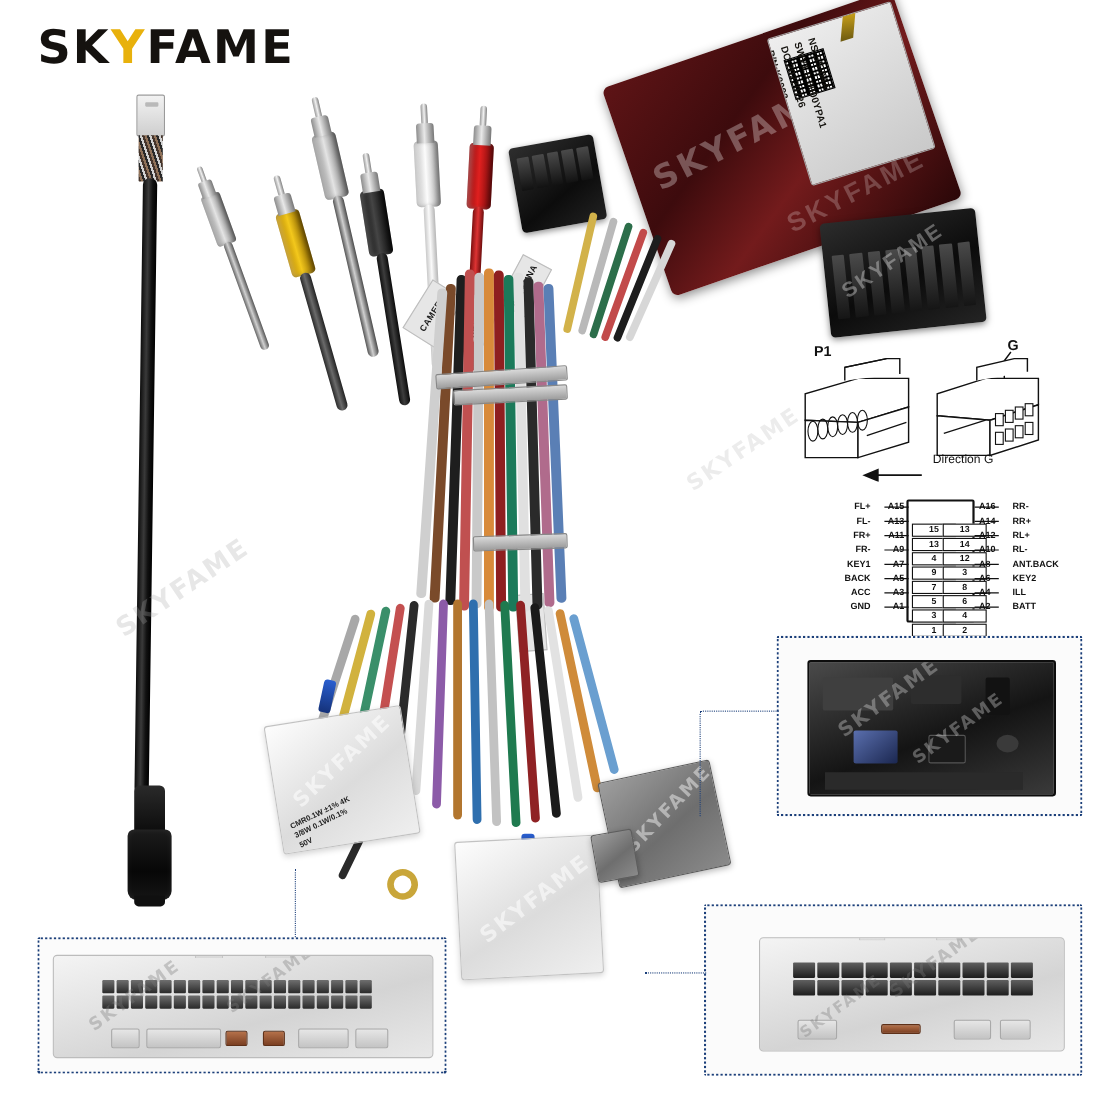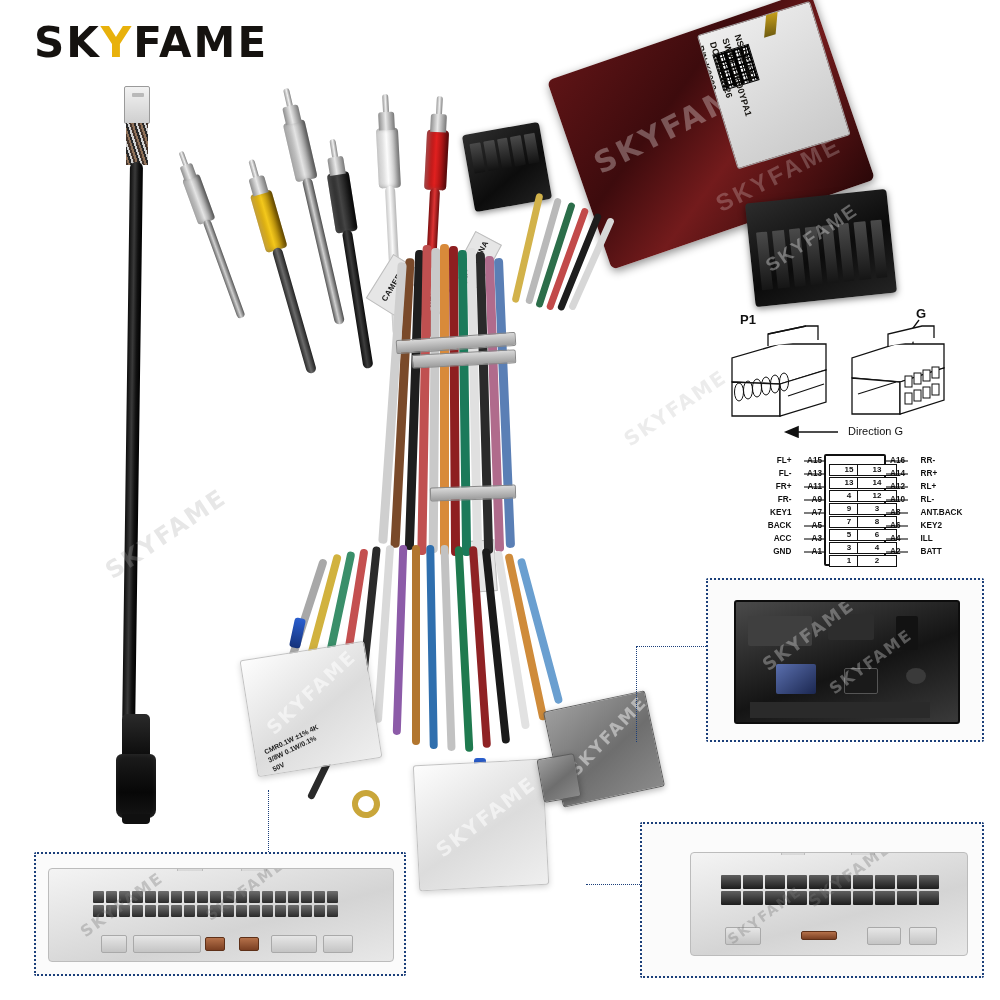--- a/index.html
+++ b/index.html
@@ -176,21 +176,21 @@
   #lineart { position:absolute; left:706px; top:306px; width:270px; height:132px; }
   .lbl-sm { position:absolute; font-size:13px; font-weight:bold; color:#111; font-family:"Liberation Sans", sans-serif; }
   .dir-txt { position:absolute; font-size:11px; color:#111; font-family:"Liberation Sans", sans-serif; }
 
   
   #pinout { position:absolute; left:726px; top:452px; width:258px; height:118px; }
   #pin-body {
     position:absolute; left:98px; top:2px; width:62px; height:112px;
     border:2px solid #111; border-radius:2px; background:#fff;
   }
-  #pin-body .col { position:absolute; top:8px; width:40px; }
+  #pin-body .col { position:absolute; top:20px; width:40px; }
   #pin-body .colL { left:3px; }
   #pin-body .colR { left:31px; }
   .pin-cell {
     height:12px; margin-bottom:1px; border:1.2px solid #111;
     font-size:8px; font-weight:bold; line-height:10px; text-align:center;
     color:#111; background:#fff; font-family:"Liberation Sans", sans-serif;
   }
   .pin-cell.big { border-width:1.6px; }
   .side { position:absolute; top:2px; font-size:8.2px; line-height:13px; color:#111;
           font-family:"Liberation Sans", sans-serif; font-weight:bold; white-space:nowrap; }
@@ -415,21 +415,21 @@
         <rect x="208" y="84" width="7" height="11"></rect>
         <rect x="217" y="81" width="7" height="11"></rect>
         <rect x="226" y="78" width="7" height="11"></rect>
       </g>
 
       <g stroke="#111" stroke-width="1.6" fill="#111">
         <line x1="88" y1="126" x2="132" y2="126"></line>
         <polygon points="80,126 92,121 92,131"></polygon>
       </g>
     </svg>
-    <div class="dir-txt" style="left:142px; top:119px;">Direction G</div>
+    <div class="dir-txt" style="left:142px; top:106px;">Direction G</div>
   </div>
 
   <div id="pinout">
     <div id="pin-body">
       <div class="col colL" id="pin-col-left">
           <div class="pin-cell big">15</div>
           <div class="pin-cell">13</div>
           <div class="pin-cell">4</div>
           <div class="pin-cell">9</div>
           <div class="pin-cell">7</div>

